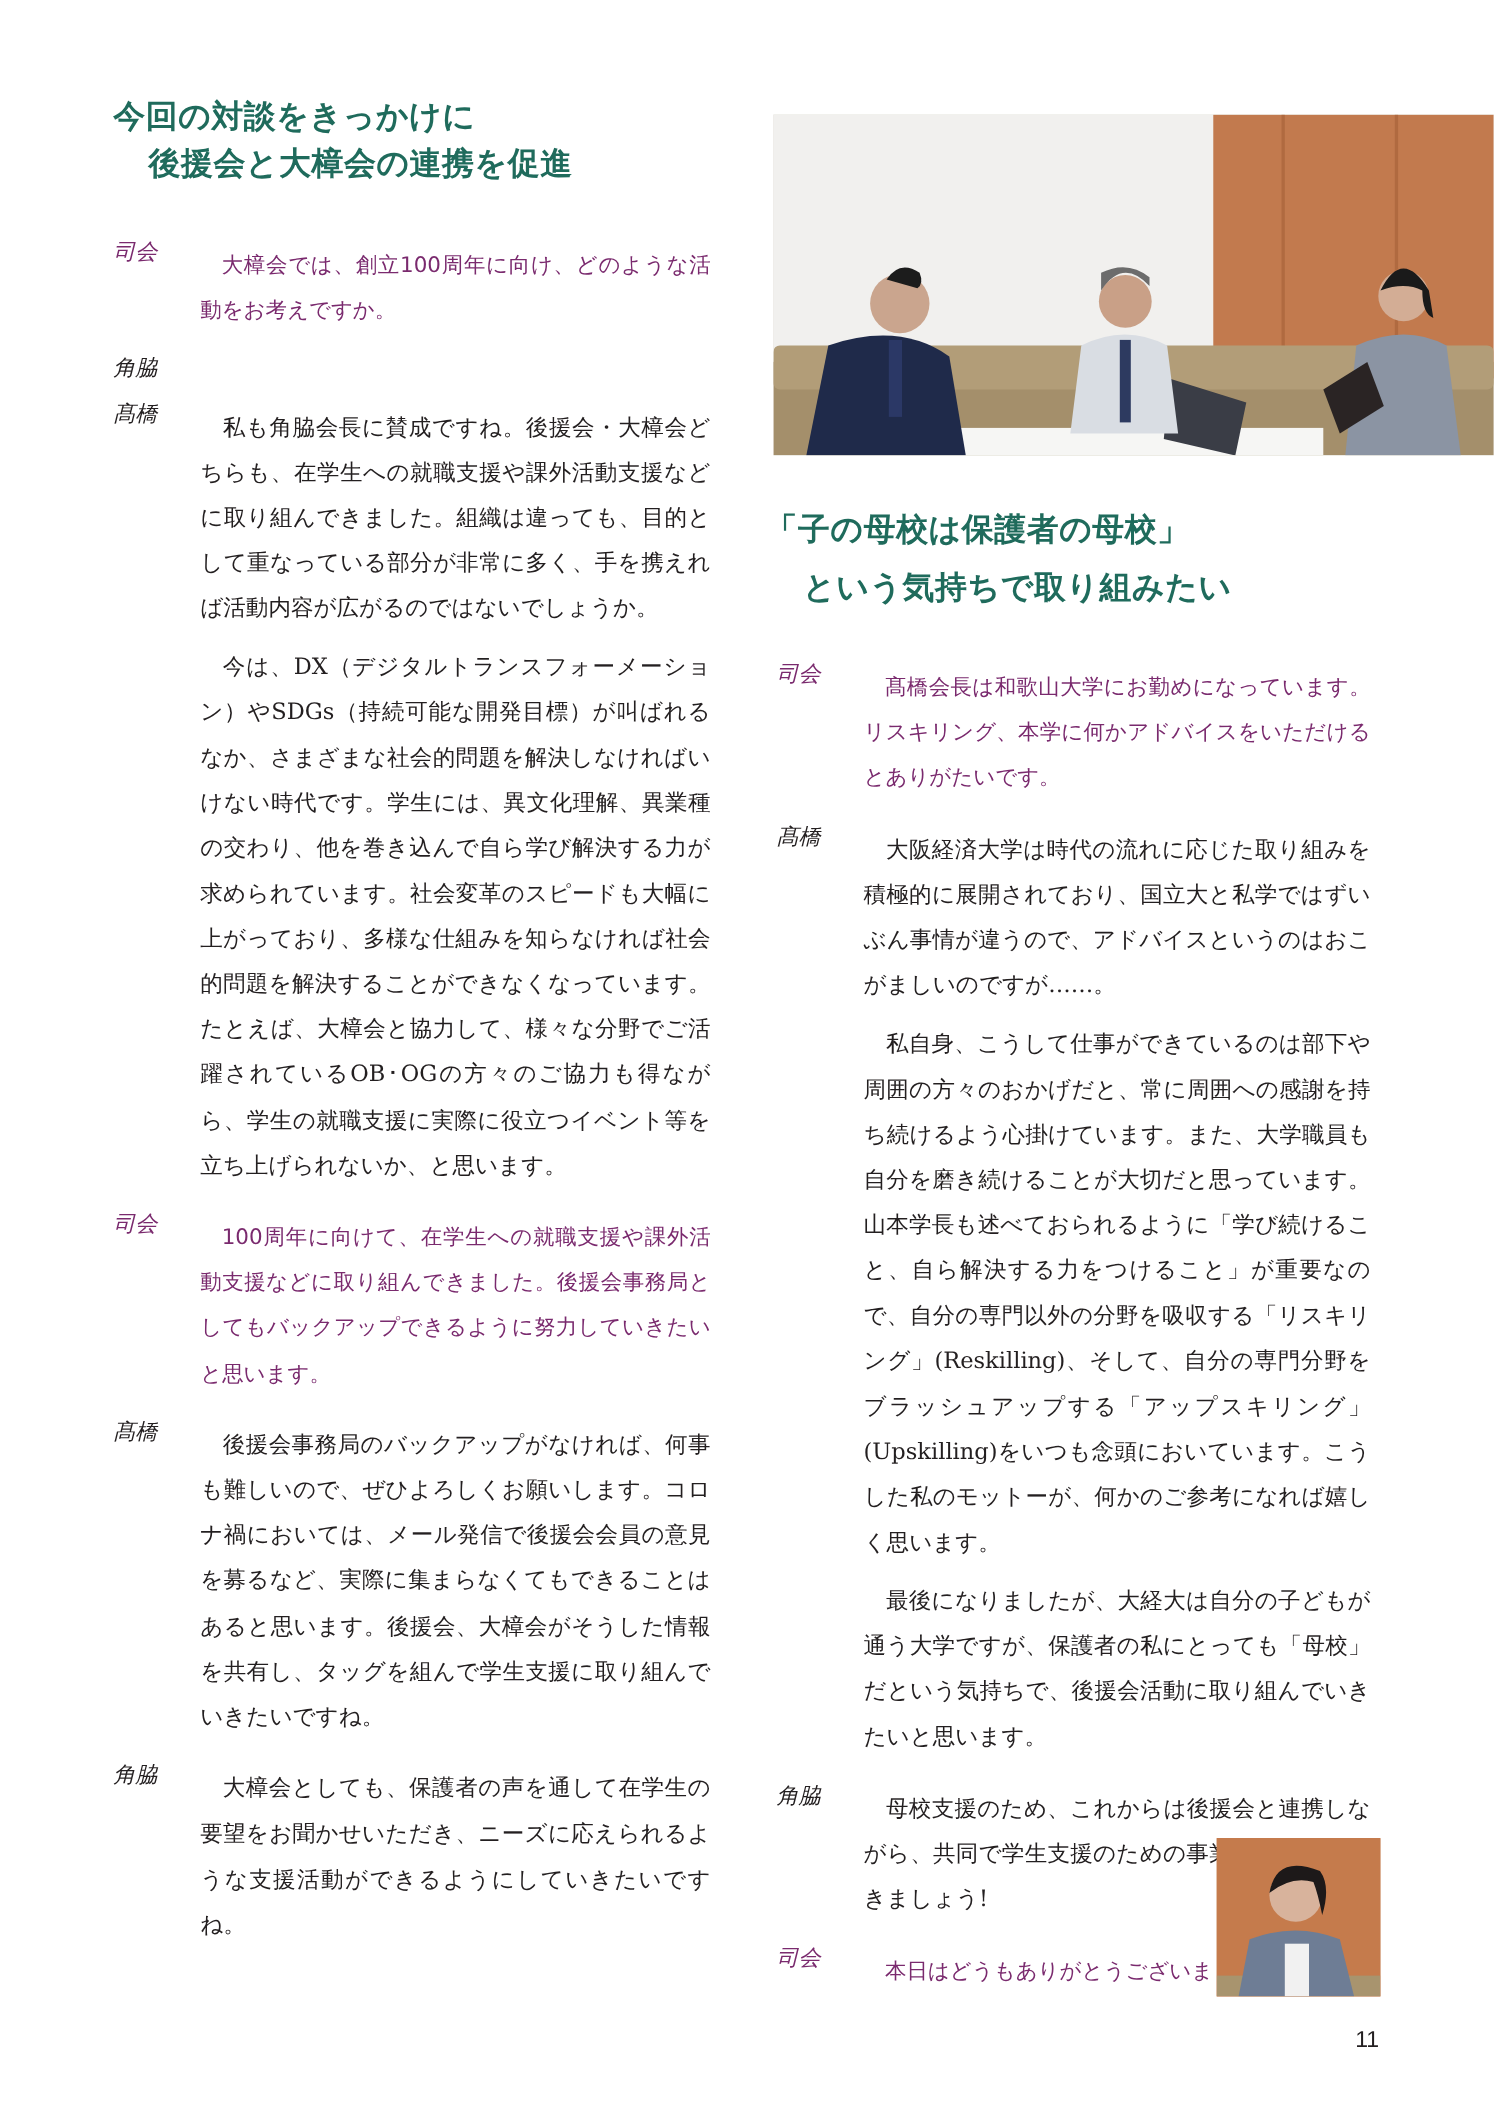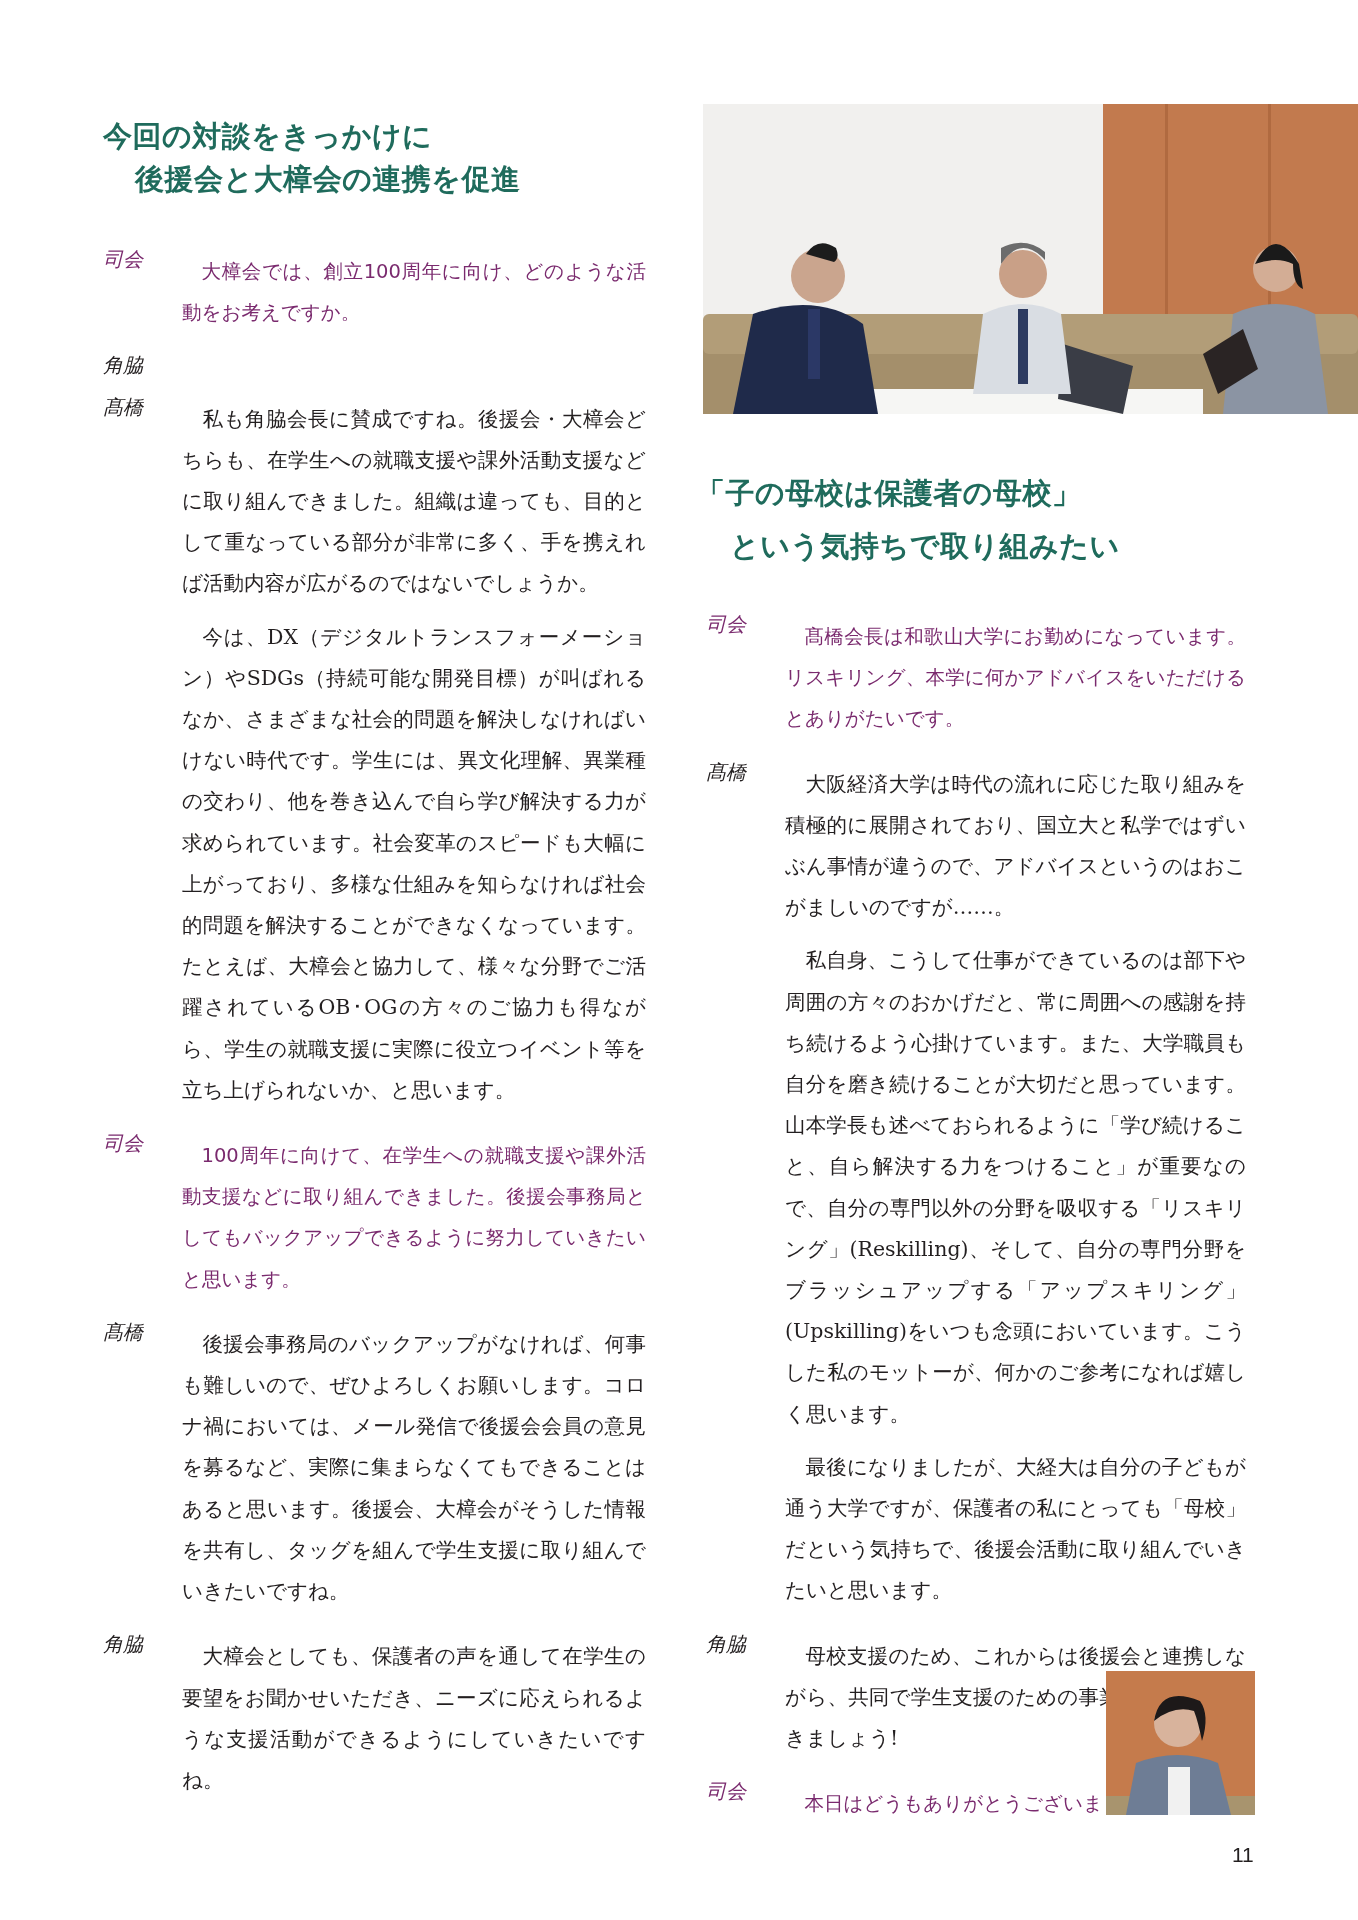--- a/index.html
+++ b/index.html
@@ -2,22 +2,22 @@
 <html><head>
 <meta charset="utf-8">
 <style>
   html, body { margin: 0; padding: 0; background: #ffffff; }
   body {
     width: 1358px; height: 1920px; position: relative; overflow: hidden;
     font-family: "DejaVu Serif", "Liberation Serif", serif;
     color: #231f20;
   }
   .column { position: absolute; }
-  .col-left  { left: 103px; top: 115px; width: 555px; }
-  .col-right { left: 706px; top: 472px; width: 552px; }
+  .col-left  { left: 103px; top: 84px; width: 555px; }
+  .col-right { left: 706px; top: 460px; width: 552px; }
 
   .section-heading {
     font-family: "DejaVu Sans", "Liberation Sans", sans-serif;
     font-weight: bold;
     color: #1f6b5c;
     font-size: 29px;
     line-height: 43px;
     letter-spacing: 0.5px;
     margin: 0;
   }

